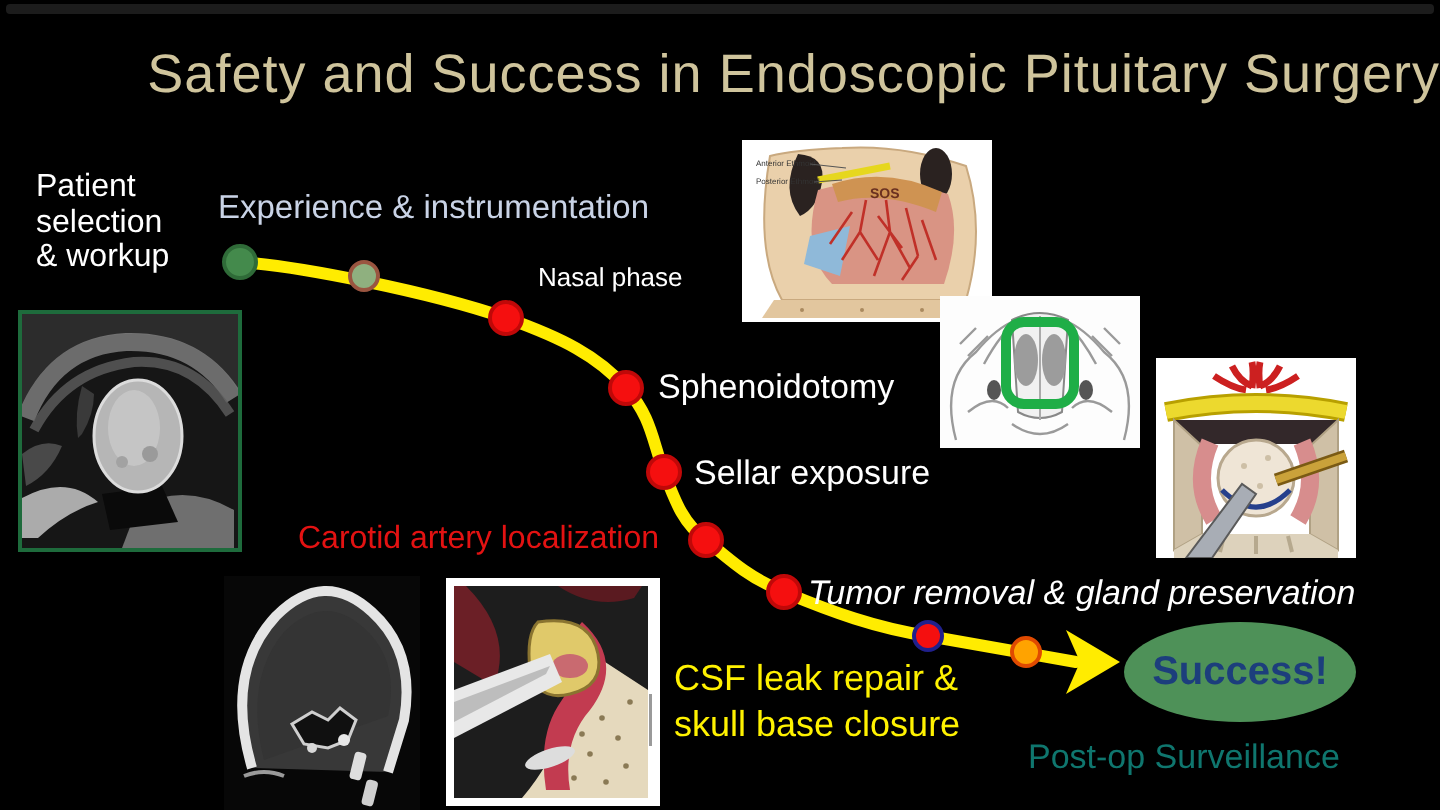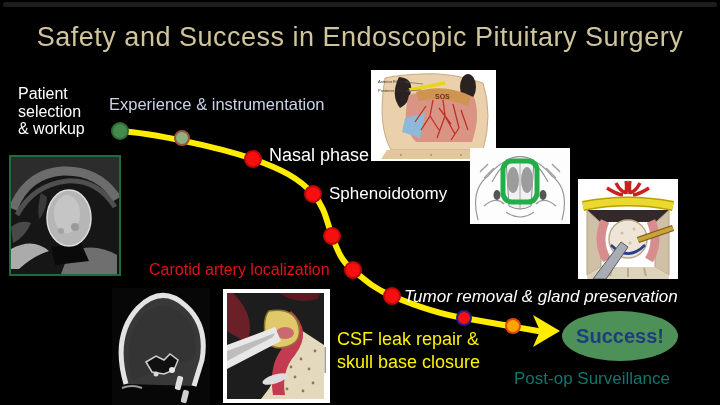--- a/index.html
+++ b/index.html
@@ -1,19 +1,19 @@
 <!DOCTYPE html>
 <html><head>
 <meta charset="utf-8">
 <style>
   html,body{margin:0;padding:0;background:#000;}
   .slide{position:relative;width:720px;height:405px;background:#000;overflow:hidden;
          font-family:"Liberation Sans",sans-serif;}
   .top-strip{position:absolute;top:2px;left:3px;right:3px;height:5px;background:#1c1c1c;border-radius:2px;}
-  .title{position:absolute;top:22px;left:0;width:100%;text-align:center;margin:0;
+  .title{position:absolute;top:22px;left:0;width:100%;text-align:right;margin:0;
          font-size:27px;font-weight:400;letter-spacing:.5px;}
   .curve-svg{position:absolute;left:0;top:0;z-index:3;}
   .dot{position:absolute;border-radius:50%;transform:translate(-50%,-50%);z-index:4;
        border:2px solid transparent;box-sizing:border-box;}
   .ms{position:absolute;white-space:pre-line;width:max-content;z-index:5;line-height:1.1;}
   .success{position:absolute;left:562px;top:311px;width:116px;height:50px;border-radius:50%;
            display:flex;align-items:center;justify-content:center;z-index:4;
            font-size:20px;font-weight:700;}
   figure{position:absolute;margin:0;z-index:2;}
   figure svg{display:block;}
@@ -182,22 +182,23 @@
   <div class="dot" style="left: 332px; top: 236px; width: 18px; height: 18px; background: rgb(245, 15, 15); border-color: rgb(192, 8, 8);"></div>
   <div class="dot" style="left: 353px; top: 270px; width: 18px; height: 18px; background: rgb(245, 15, 15); border-color: rgb(192, 8, 8);"></div>
   <div class="dot" style="left: 392px; top: 296px; width: 18px; height: 18px; background: rgb(245, 15, 15); border-color: rgb(192, 8, 8);"></div>
   <div class="dot" style="left: 464px; top: 318px; width: 16px; height: 16px; background: rgb(245, 15, 15); border-color: rgb(32, 32, 140);"></div>
   <div class="dot" style="left: 513px; top: 326px; width: 16px; height: 16px; background: rgb(255, 163, 0); border-color: rgb(224, 74, 0);"></div>
 
   <div class="ms" style="left: 18px; top: 85px; font-size: 16px; color: rgb(255, 255, 255);">Patient
 selection
 &amp; workup</div>
   <div class="ms" style="left: 109px; top: 95px; font-size: 16.5px; color: rgb(201, 211, 230);">Experience &amp; instrumentation</div>
-  <div class="ms" style="left: 269px; top: 146px; font-size: 18px; color: rgb(255, 255, 255);">Nasal phase</div>
+  <div class="ms" style="left: 269px; top: 132px; font-size: 13px; color: rgb(255, 255, 255);">Nasal phase</div>
   <div class="ms" style="left: 329px; top: 185px; font-size: 17px; color: rgb(255, 255, 255);">Sphenoidotomy</div>
+  <div class="ms" style="left: 347px; top: 228px; font-size: 17px; color: rgb(255, 255, 255);">Sellar exposure</div>
   <div class="ms" style="left: 149px; top: 261px; font-size: 16px; color: rgb(227, 18, 18);">Carotid artery localization</div>
   <div class="ms" style="left: 404px; top: 288px; font-size: 17px; color: rgb(255, 255, 255); font-style: italic;">Tumor removal &amp; gland preservation</div>
   <div class="ms" style="left: 337px; top: 328px; font-size: 18px; line-height: 1.25; color: rgb(255, 242, 0);">CSF leak repair &amp;
 skull base closure</div>
   <div class="ms" style="left: 493px; top: 370px; font-size: 17px; color: #0f766e; margin-left: 21px;">Post-op Surveillance</div>
 
   <div class="success" style="color: rgb(28, 62, 124); background: rgb(78, 145, 88);">
     <span>Success!</span>
   </div>
 

